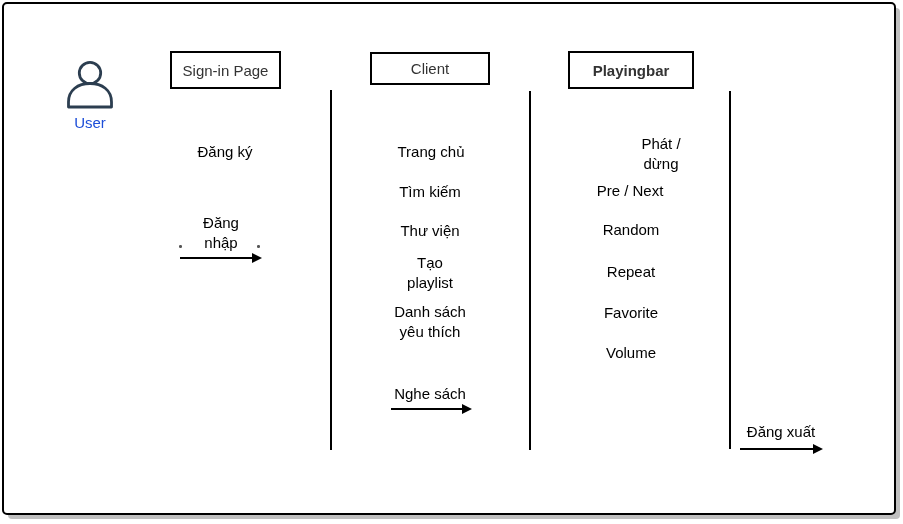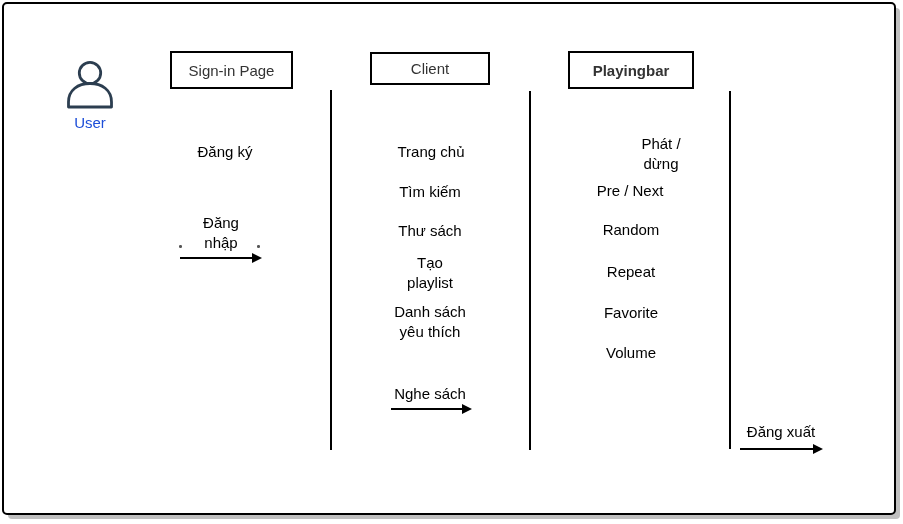--- a/index.html
+++ b/index.html
@@ -67,21 +67,21 @@
 <body>
 
 <div class="frame"></div>
 
 <svg class="abs" style="left:66px; top:56px;" width="48" height="54" viewBox="0 0 48 54">
   <circle cx="24" cy="17" r="10.7" fill="none" stroke="#2c3e50" stroke-width="2.8"></circle>
   <path d="M2.5,51 L45.5,51 L45.5,46 C45.5,34 36,27.5 24,27.5 C12,27.5 2.5,34 2.5,46 Z" fill="none" stroke="#2c3e50" stroke-width="2.8" stroke-linejoin="round"></path>
 </svg>
 <div class="actor-label" style="left:90px; top:114px;">User</div>
 
-<div class="header-box" style="left:170px; top:51px; width:123px; height:38px;">
+<div class="header-box" style="left:170px; top:51px; width:111px; height:38px;">
   <span>Sign-in Page</span>
 </div>
 <div class="header-box" style="left:370px; top:52px; width:120px; height:33px;">
   <span>Client</span>
 </div>
 <div class="header-box" style="left:568px; top:51px; width:126px; height:38px;font-weight:bold;">
   <span>Playingbar</span>
 </div>
 
 <div class="lifeline" style="left:330px; top:90px; height:360px;"></div>
@@ -92,21 +92,21 @@
 <div class="msg" style="left:221px; top:213px;">Đăng
 nhập</div>
 <div class="dot" style="left:179px; top:245px;"></div>
 <div class="dot" style="left:257px; top:245px;"></div>
 <div class="arrow" style="left:180px; top:257px; width:80px;">
   <span class="arrow-head"></span>
 </div>
 
 <div class="msg" style="left:431px; top:142px;">Trang chủ</div>
 <div class="msg" style="left:430px; top:182px;">Tìm kiếm</div>
-<div class="msg" style="left:430px; top:221px;">Thư sách</div>
+<div class="msg" style="left:430px; top:221px;">Thư viện</div>
 <div class="msg" style="left:430px; top:253px;">Tạo
 playlist</div>
 <div class="msg" style="left:430px; top:302px;">Danh sách
 yêu thích</div>
 <div class="msg" style="left:430px; top:384px;">Nghe sách</div>
 <div class="arrow" style="left:391px; top:408px; width:79px;">
   <span class="arrow-head"></span>
 </div>
 
 <div class="msg" style="left:661px; top:134px;">Phát /

